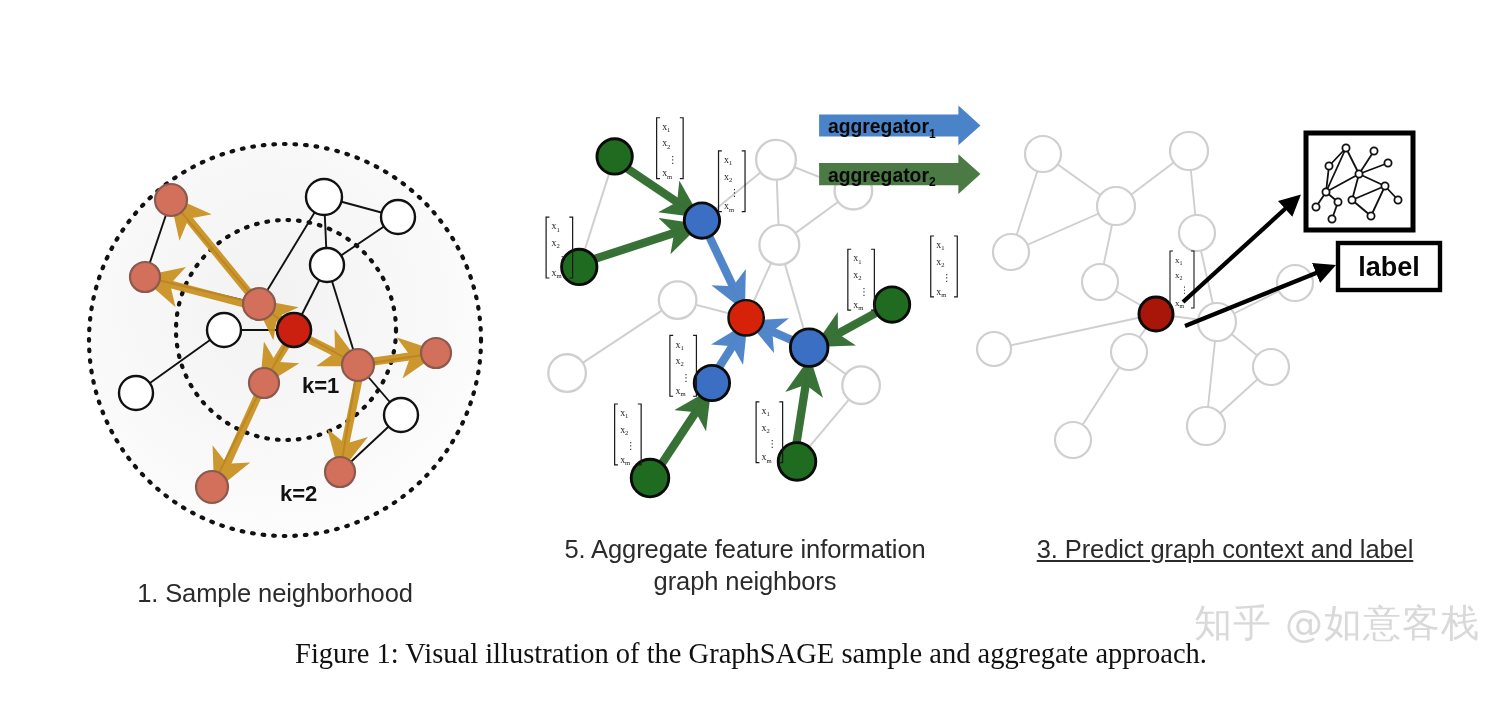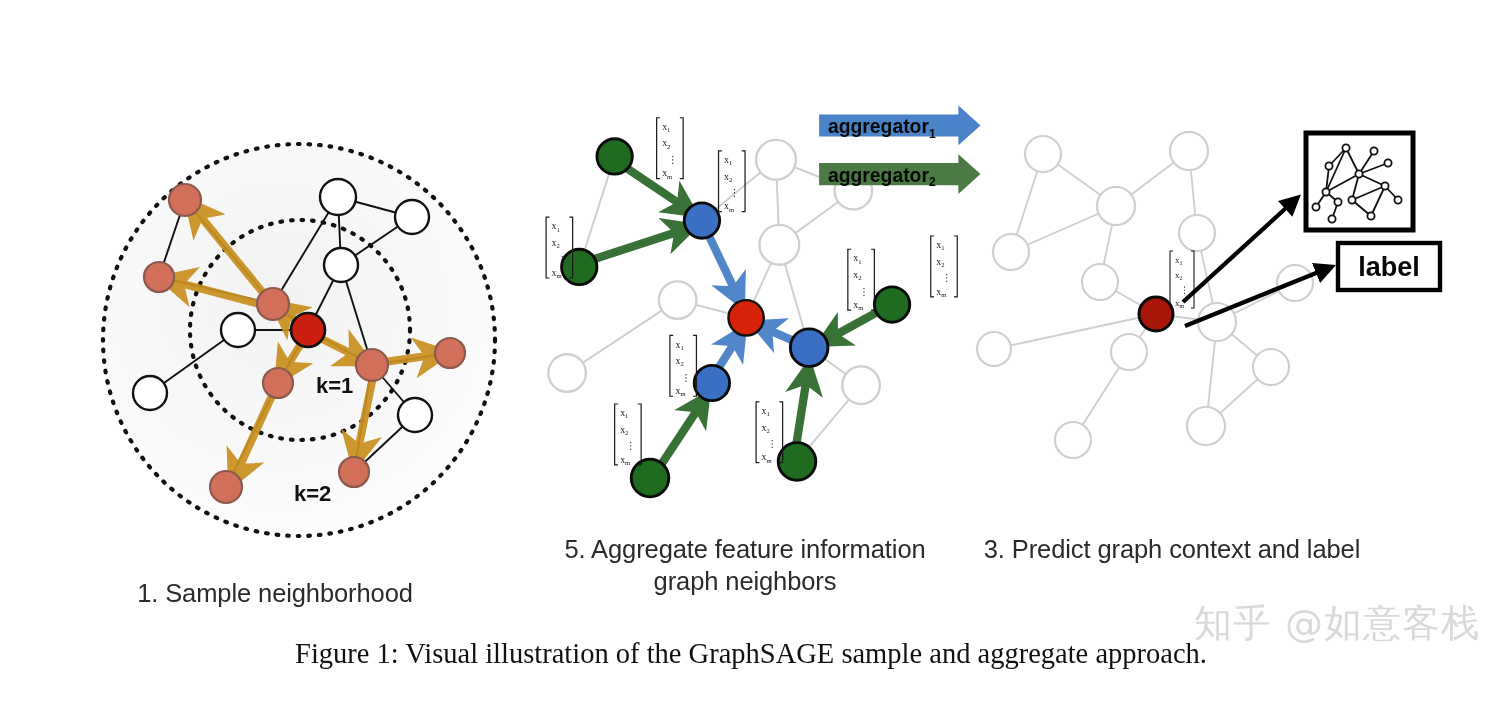--- a/index.html
+++ b/index.html
@@ -19,37 +19,37 @@
     position: absolute;
     left: 0; top: 0;
     width: 1502px; height: 704px;
   }
   .panel {
     position: absolute;
     top: 110px;
     width: 470px;
     height: 420px;
   }
-  #panel-1 { left: 62px; }
+  #panel-1 { left: 48px; }
   #panel-2 { left: 520px; }
   #panel-3 { left: 985px; }
   .panel svg { display: block; width: 100%; height: 100%; overflow: visible; }
 
   .caption {
     position: absolute;
     text-align: center;
     font-family: "Liberation Sans", sans-serif;
     font-size: 25.5px;
     line-height: 1.26;
     color: #2b2b2b;
     letter-spacing: -0.1px;
   }
   #caption-1 { left: 40px;  top: 533px; width: 470px; margin-top: 44px; }
   #caption-2 { left: 505px; top: 533px; width: 480px; }
-  #caption-3 { left: 922px; top: 533px; width: 500px; }
+  #caption-3 { left: 975px; top: 533px; width: 500px; text-decoration: underline; }
 
   #figure-title {
     position: absolute;
     left: 0; top: 638px;
     width: 1502px;
     text-align: center;
     font-family: "Liberation Serif", serif;
     font-size: 28.5px;
     color: #111111;
     white-space: nowrap;

